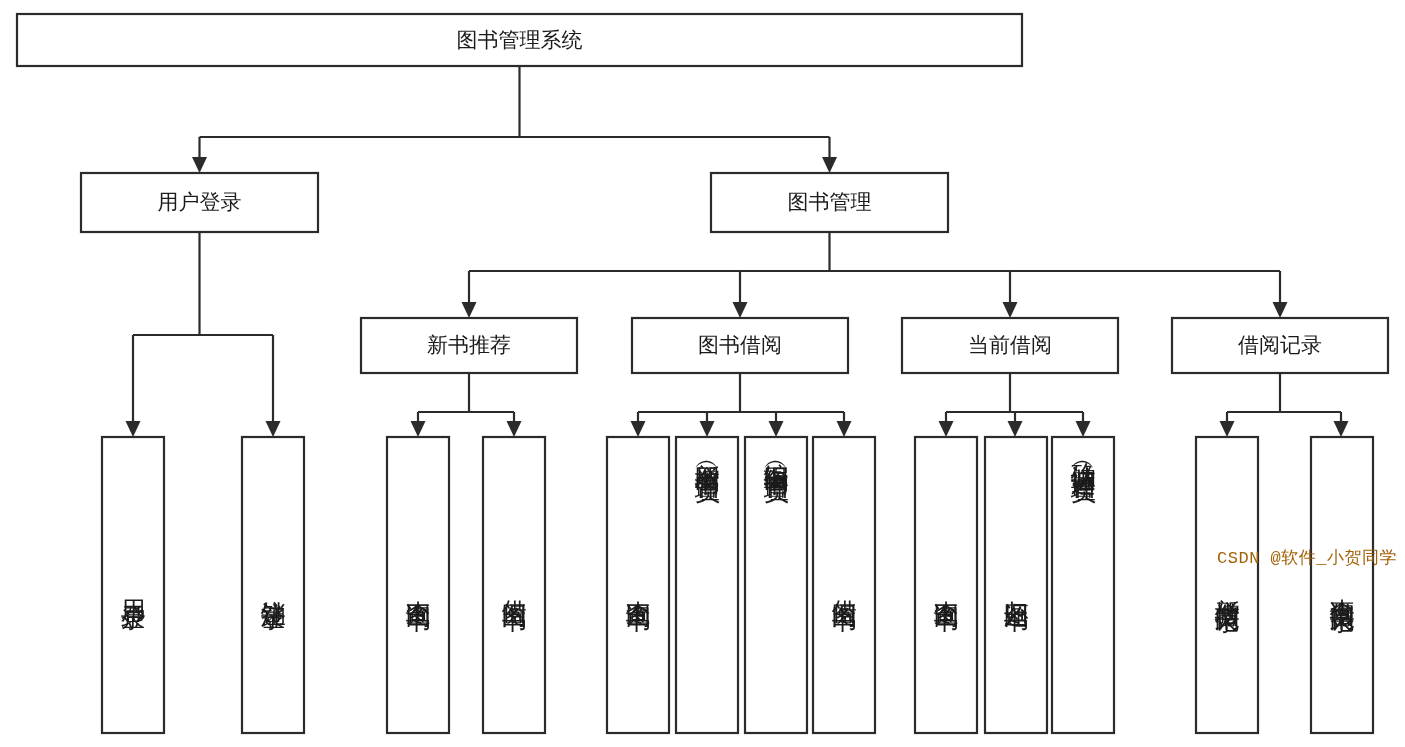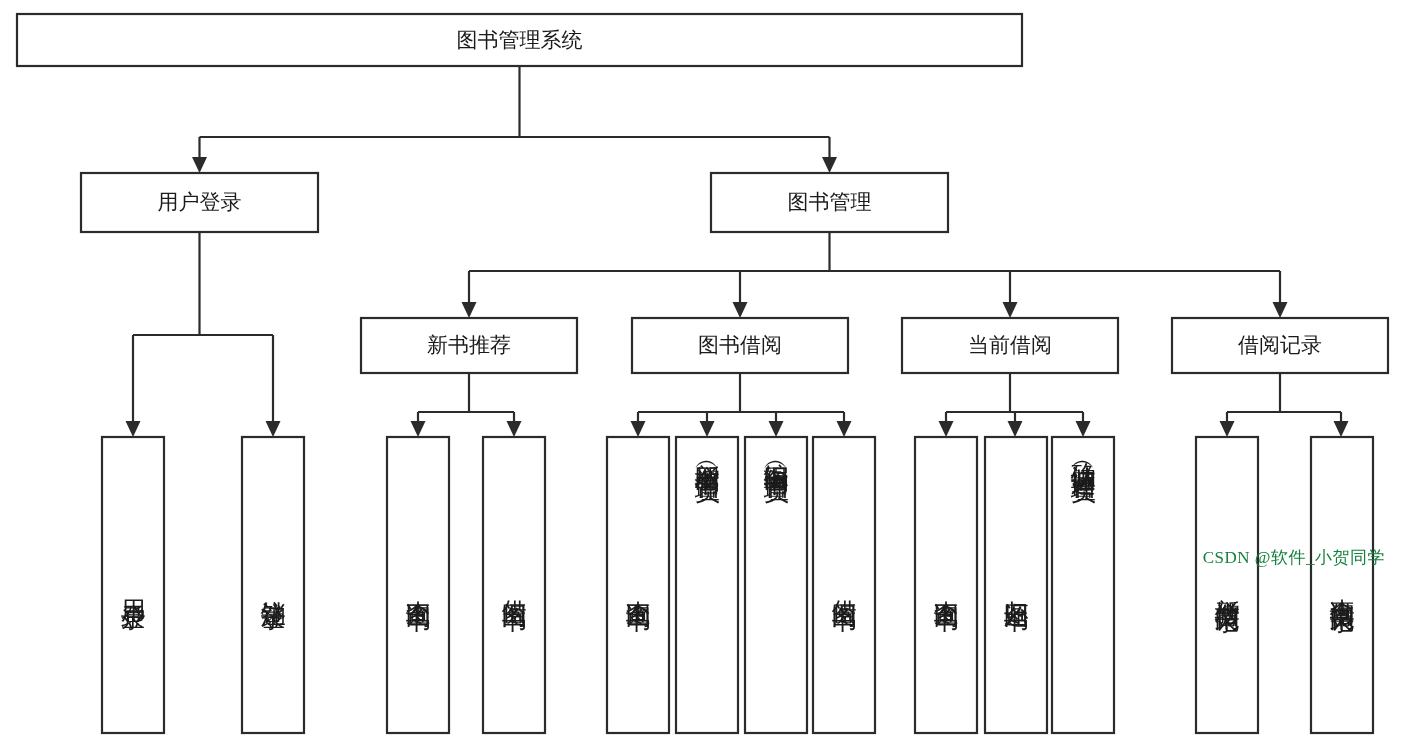--- a/index.html
+++ b/index.html
@@ -62,25 +62,25 @@
     text-orientation: upright;
     font-family: "Liberation Sans", "DejaVu Sans", sans-serif;
     font-size: 25px;
     line-height: 1.18;
     letter-spacing: 2.5px;
     color: #1b1b1b;
     white-space: nowrap;
   }
   .watermark {
     position: absolute;
-    right: 20px;
+    right: 8px;
     bottom: 4px;
-    font-family: Liberation Serif, serif;
+    font-family: Liberation Mono, monospace;
     font-size: 17px;
-    color: #15803d;
+    color: #a16207;
     letter-spacing: 0.5px;
     user-select: none;
   }
 </style>
 </head>
 <body>
 
 <div id="diagram-root">
 
   <svg id="tree-svg" viewBox="0 0 1405 747">

